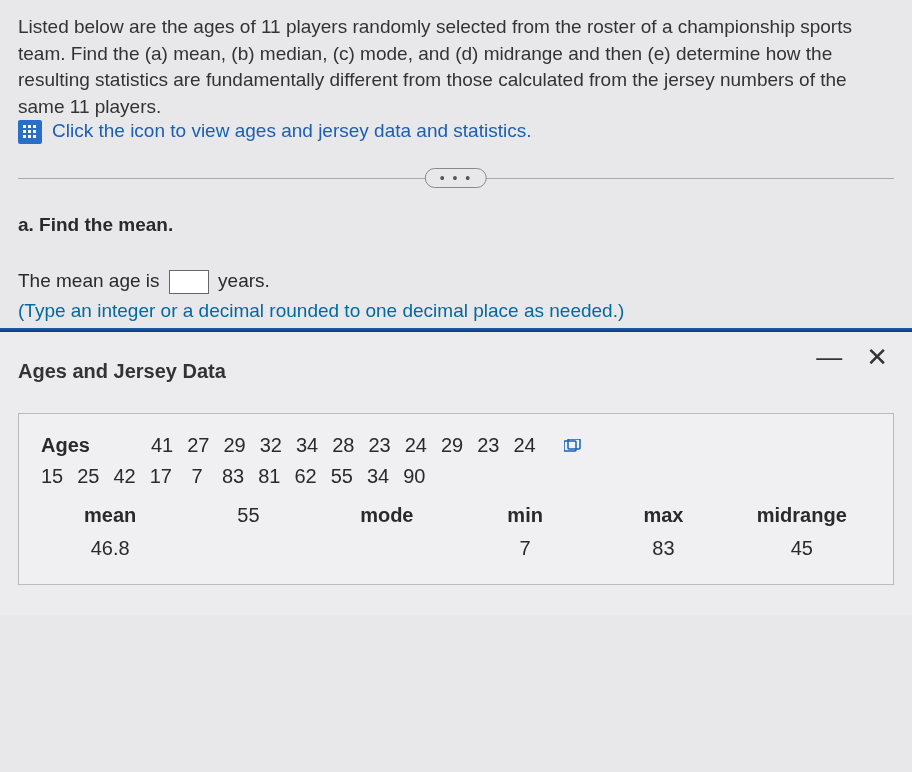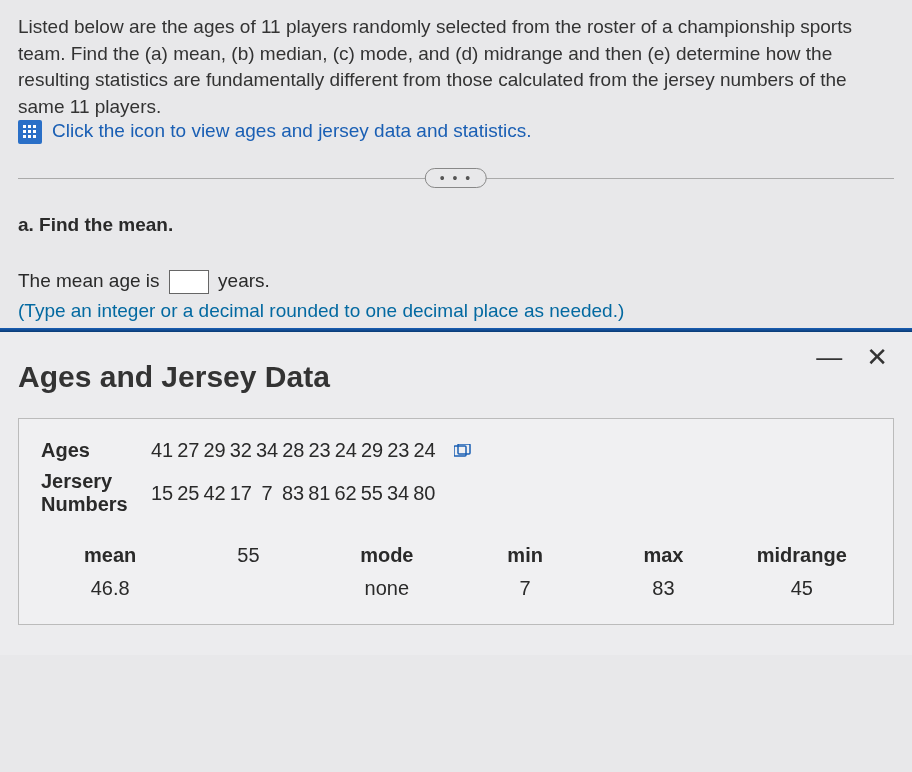--- a/index.html
+++ b/index.html
@@ -98,58 +98,58 @@
     top: 10px;
     right: 24px;
     display: flex;
     gap: 24px;
     font-size: 26px;
     color: #333;
     font-weight: 500;
   }
   .modal-controls span { cursor: pointer; }
   .modal-title {
-    font-size: 30px;
+    font-size: 20px;
     color: #333;
     margin-top: 18px;
-    margin-bottom: 24px;
+    margin-bottom: 30px;
   }
   .data-box {
     border: 1px solid #bbb;
     background: #f0f0f2;
     padding: 20px 22px 24px 22px;
   }
   .data-row {
     display: flex;
-    align-items: center;
+    align-items: flex-start;
     font-size: 20px;
     color: #2a2a2a;
     margin-bottom: 8px;
   }
   .data-label {
     font-weight: 700;
     width: 110px;
     flex-shrink: 0;
   }
   .data-values {
     display: flex;
-    gap: 4px;
+    gap: 14px;
     flex-wrap: wrap;
   }
   .data-values span { min-width: 22px; text-align: center; }
   .copy-icon {
     margin-left: 14px;
     color: #1a5fb4;
     cursor: pointer;
     display: inline-flex;
     align-items: center;
   }
   .stats-row {
     display: flex;
-    margin-top: 28px;
+    margin-top: 16px;
     font-size: 20px;
   }
   .stats-col {
     flex: 1;
     text-align: center;
   }
   .stats-col .sh { font-weight: 700; margin-bottom: 10px; }
 </style>
 </head>
 <body>
@@ -215,47 +215,45 @@
           <span>24</span>
         <span class="copy-icon">
           <svg width="18" height="14" viewBox="0 0 18 14">
               <rect x="0" y="2" width="12" height="10" rx="1" fill="none" stroke="#1a5fb4" stroke-width="1.5"></rect>
               <rect x="4" y="0" width="12" height="10" rx="1" fill="none" stroke="#1a5fb4" stroke-width="1.5"></rect>
             </svg>
         </span>
       </div>
     </div>
     <div class="data-row">
-      <div class="data-label">Jersery Numbers</div>
       <div class="data-values">
         <span>15</span>
           <span>25</span>
           <span>42</span>
           <span>17</span>
           <span>7</span>
           <span>83</span>
           <span>81</span>
           <span>62</span>
           <span>55</span>
           <span>34</span>
-          <span>80</span>
+          <span>90</span>
       </div>
     </div>
 
     <div class="stats-row">
       <div class="stats-col">
           <div class="sh">mean</div>
           <div>46.8</div>
         </div>
       <div class="stats-col">
           <div>55</div>
         </div>
       <div class="stats-col">
           <div class="sh">mode</div>
-          <div>none</div>
         </div>
       <div class="stats-col">
           <div class="sh">min</div>
           <div>7</div>
         </div>
       <div class="stats-col">
           <div class="sh">max</div>
           <div>83</div>
         </div>
       <div class="stats-col">

